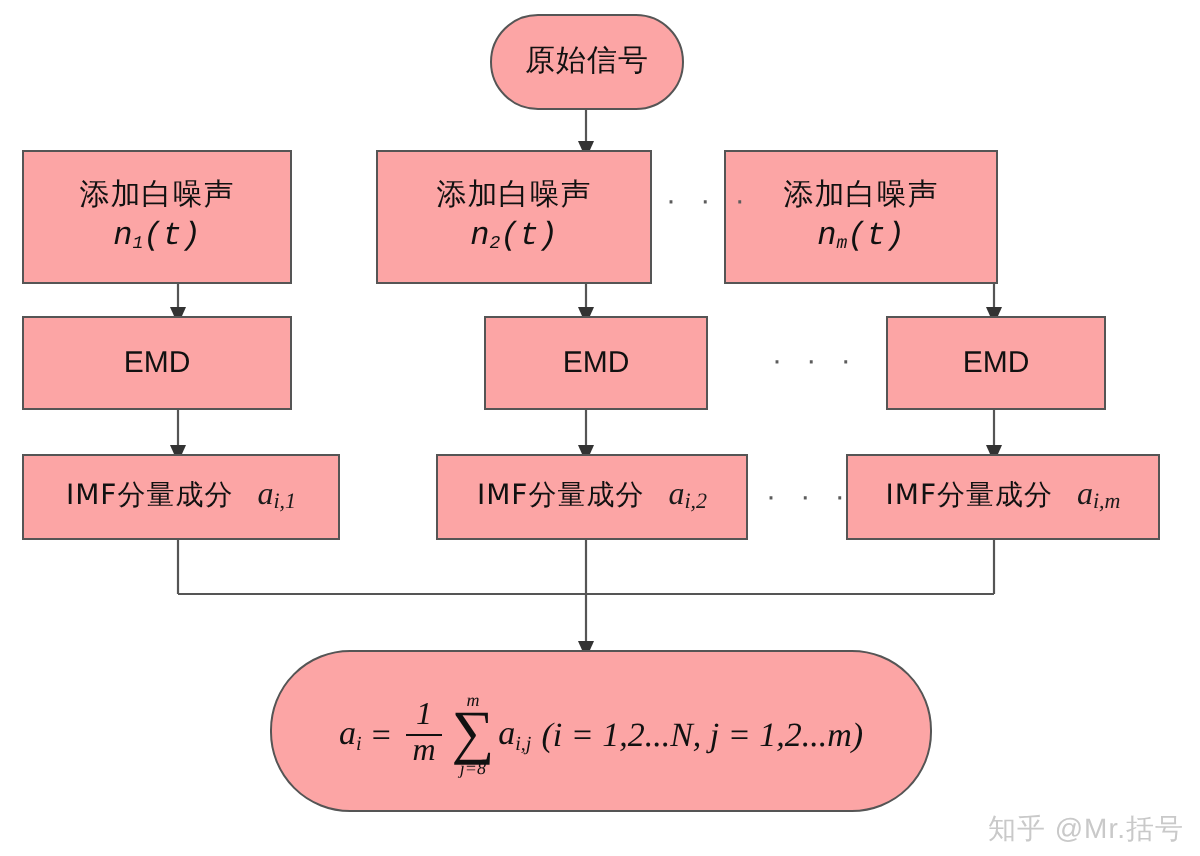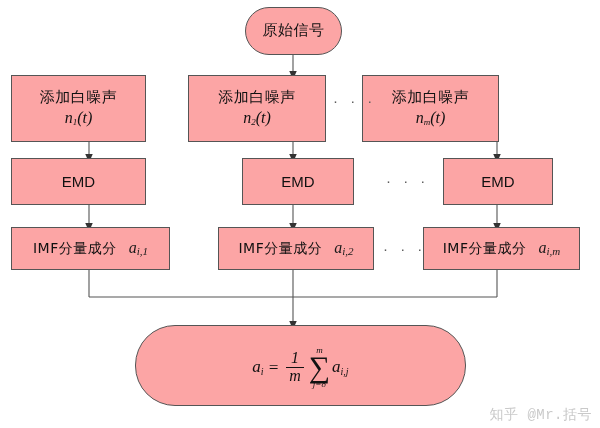--- a/index.html
+++ b/index.html
@@ -48,21 +48,21 @@
   }
   .cn-sm {
     font-size: 14px;
   }
   .lat {
     font-family: "Liberation Sans", "DejaVu Sans", sans-serif;
     font-size: 15px;
     color: #111111;
   }
   .mathline {
-    font-family: Liberation Serif, serif;
+    font-family: Liberation Mono, monospace;
     font-style: italic;
     font-size: 16px;
     color: #111111;
     margin-top: 3px;
     white-space: nowrap;
   }
   .mathline sub {
     font-size: 9px;
     font-style: italic;
     vertical-align: -2px;
@@ -153,21 +153,21 @@
   .sum .sig {
     font-family: "Liberation Serif", "DejaVu Serif", serif;
     font-style: normal;
     font-size: 30px;
     line-height: 0.82;
   }
   .watermark {
     position: absolute;
     right: 8px;
     bottom: 4px;
-    font-family: Liberation Mono, monospace;
+    font-family: Liberation Sans, sans-serif;
     font-size: 14px;
     color: #c9c9c9;
     white-space: nowrap;
     letter-spacing: 0.5px;
     margin-left: 12px;
   }
 </style>
 </head>
 <body>
 
@@ -266,18 +266,19 @@
         <span class="num">1</span>
         <span class="bar"></span>
         <span class="den">m</span>
       </span>
       <span class="sum">
         <span class="lim">m</span>
         <span class="sig">∑</span>
         <span class="lim">j=8</span>
       </span>
       <span><span>a</span><sub>i,j</sub></span>
+      <span style="margin-left:5px;">(i = 1,2...N, j = 1,2...m)</span>
     </span>
   </div>
 
   <div class="watermark">知乎 @Mr.括号</div>
 
 </div>
 
 </body></html>

